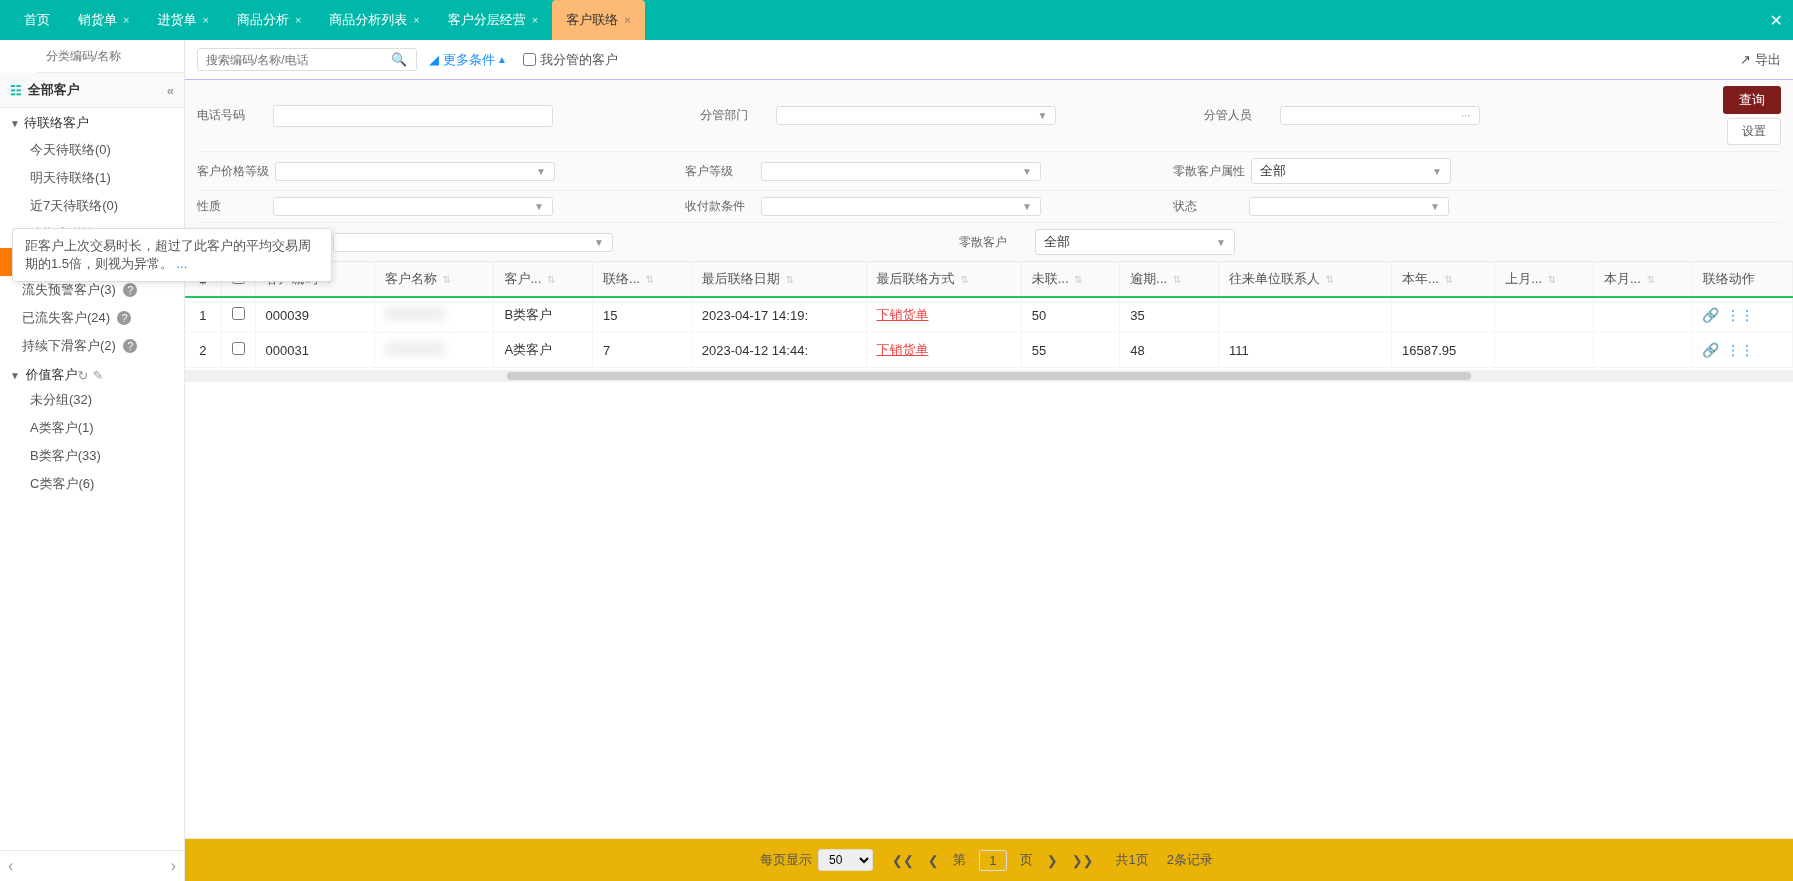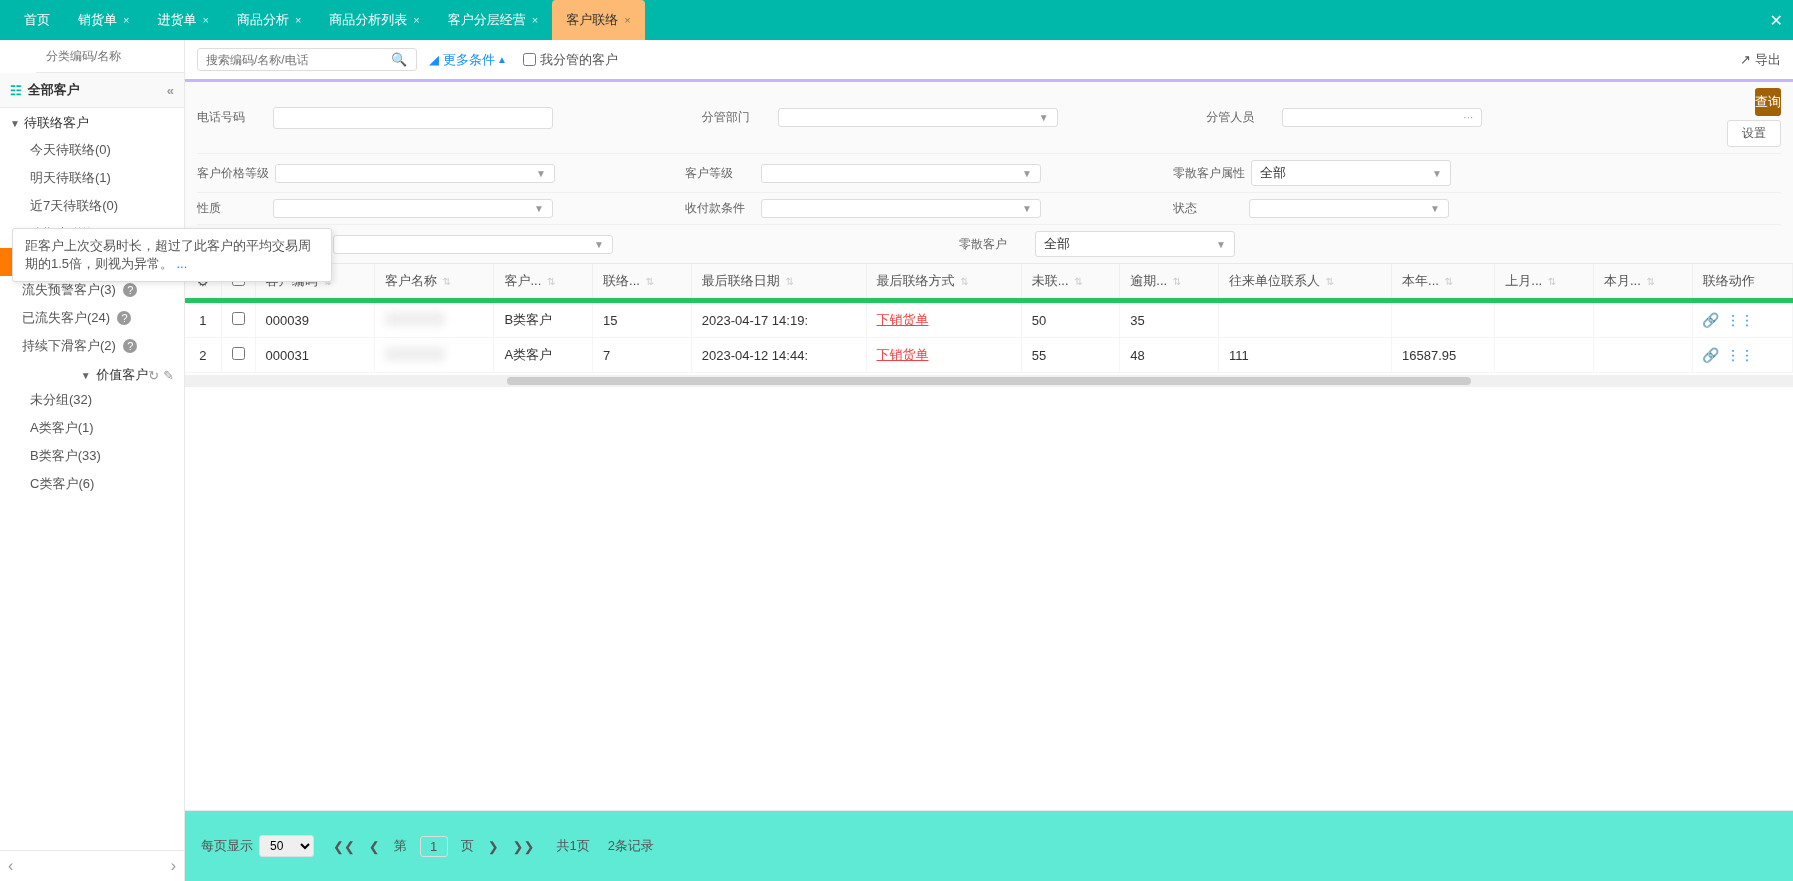--- a/index.html
+++ b/index.html
@@ -73,21 +73,21 @@
     }
     .tooltip-box .dots { color: #1890ff; }
 
     
     .content-area {
       flex: 1; display: flex; flex-direction: column; overflow: hidden; background: #fff;
     }
 
     
     .filter-bar {
-      display: flex; align-items: center; padding: 8px 12px; border-bottom: 3px solid #c4b5fd;
+      display: flex; align-items: center; padding: 8px 12px; border-bottom: 1px solid #c4b5fd;
       background: #fff; flex-shrink: 0;
     }
     .filter-bar .search-box {
       display: flex; align-items: center; border: 1px solid #ddd; border-radius: 3px;
       padding: 3px 8px; margin-right: 12px; width: 220px;
     }
     .filter-bar .search-box input {
       border: none; outline: none; flex: 1; font-size: 12px; color: #666;
     }
     .filter-bar .search-box .s-icon { color: #1890ff; margin-left: 4px; cursor: pointer; }
@@ -123,60 +123,60 @@
       flex: 1; border: 1px solid #ddd; border-radius: 3px; padding: 3px 8px;
       font-size: 12px; outline: none; color: #333; background: #fff;
     }
     .filter-select {
       flex: 1; border: 1px solid #ddd; border-radius: 3px; padding: 3px 8px;
       font-size: 12px; outline: none; color: #333; background: #fff;
       display: flex; align-items: center; justify-content: space-between; cursor: pointer;
     }
     .filter-select .chev { color: #999; font-size: 10px; }
     .query-btn {
-      background: #a16207; color: #fff; border: none; border-radius: 3px;
-      padding: 5px 0; cursor: pointer; font-size: 13px; margin-left: 8px;
+      background: #7f1d1d; color: #fff; border: none; border-radius: 3px;
+      padding: 5px 16px; cursor: pointer; font-size: 13px; margin-left: 8px;
     }
     .setting-btn {
       background: #fff; color: #555; border: 1px solid #ddd; border-radius: 3px;
       padding: 4px 14px; cursor: pointer; font-size: 12px; margin-left: 8px; margin-top: 4px;
     }
     .filter-actions {
       display: flex; flex-direction: column; align-items: flex-end;
       padding-left: 8px; flex-shrink: 0;
     }
     .dots-btn { color: #1890ff; cursor: pointer; font-size: 18px; line-height: 1; margin-right: 4px; }
 
     
     .table-wrapper {
       flex: 1; overflow: auto; position: relative;
     }
     table {
       width: 100%; border-collapse: collapse; font-size: 12px;
     }
     thead tr {
-      background: #fafafa; border-bottom: 5px solid #22c55e;
+      background: #fafafa; border-bottom: 2px solid #22c55e;
     }
     thead th {
       padding: 8px 10px; text-align: left; color: #555; font-weight: normal;
       border-right: 1px solid #f0f0f0; white-space: nowrap; position: relative;
     }
     thead th .sort-icon { color: #ccc; margin-left: 2px; font-size: 10px; }
     tbody tr { border-bottom: 1px solid #f5f5f5; }
     tbody td {
       padding: 8px 10px; color: #333; border-right: 1px solid #f5f5f5; white-space: nowrap;
     }
     .link-text { color: #ef4444; text-decoration: underline; cursor: pointer; }
     .action-icons { display: flex; gap: 6px; }
     .action-icon { color: #1890ff; cursor: pointer; font-size: 14px; }
 
     
     .table-footer {
-      display: flex; align-items: center; justify-content: flex-start;
-      padding: 24px 16px; border-top: 1px solid #e8e8e8; background: #5eead4;
+      display: flex; align-items: center; justify-content: center;
+      padding: 10px 16px; border-top: 1px solid #e8e8e8; background: #eab308;
       font-size: 12px; color: #555; flex-shrink: 0;
     }
     .page-size-select {
       border: 1px solid #ddd; border-radius: 3px; padding: 2px 6px; margin: 0 6px;
       font-size: 12px;
     }
     .page-nav { display: flex; align-items: center; gap: 4px; margin-left: 8px; }
     .page-nav span {
       cursor: pointer; padding: 2px 5px; color: #555;
     }
@@ -206,21 +206,21 @@
     .cb-col { width: 32px; text-align: center; }
 
     
     .sidebar-bottom {
       display: flex; align-items: center; justify-content: space-between;
       padding: 6px 8px; border-top: 1px solid #e8e8e8; background: #fff;
     }
     .sidebar-bottom span { color: #999; cursor: pointer; font-size: 16px; }
 
     .value-customer-header {
-      display: flex; align-items: center; justify-content: flex-end;
+      display: flex; align-items: center; justify-content: flex-start;
       padding: 6px 10px 2px 10px; color: #333;
     }
     .value-customer-header .edit-icons { display: flex; gap: 4px; }
     .value-customer-header .edit-icon { color: #999; cursor: pointer; font-size: 13px; }
   </style>
 </head>
 <body>
 
 <div class="top-nav">
   <div class="nav-tab">

